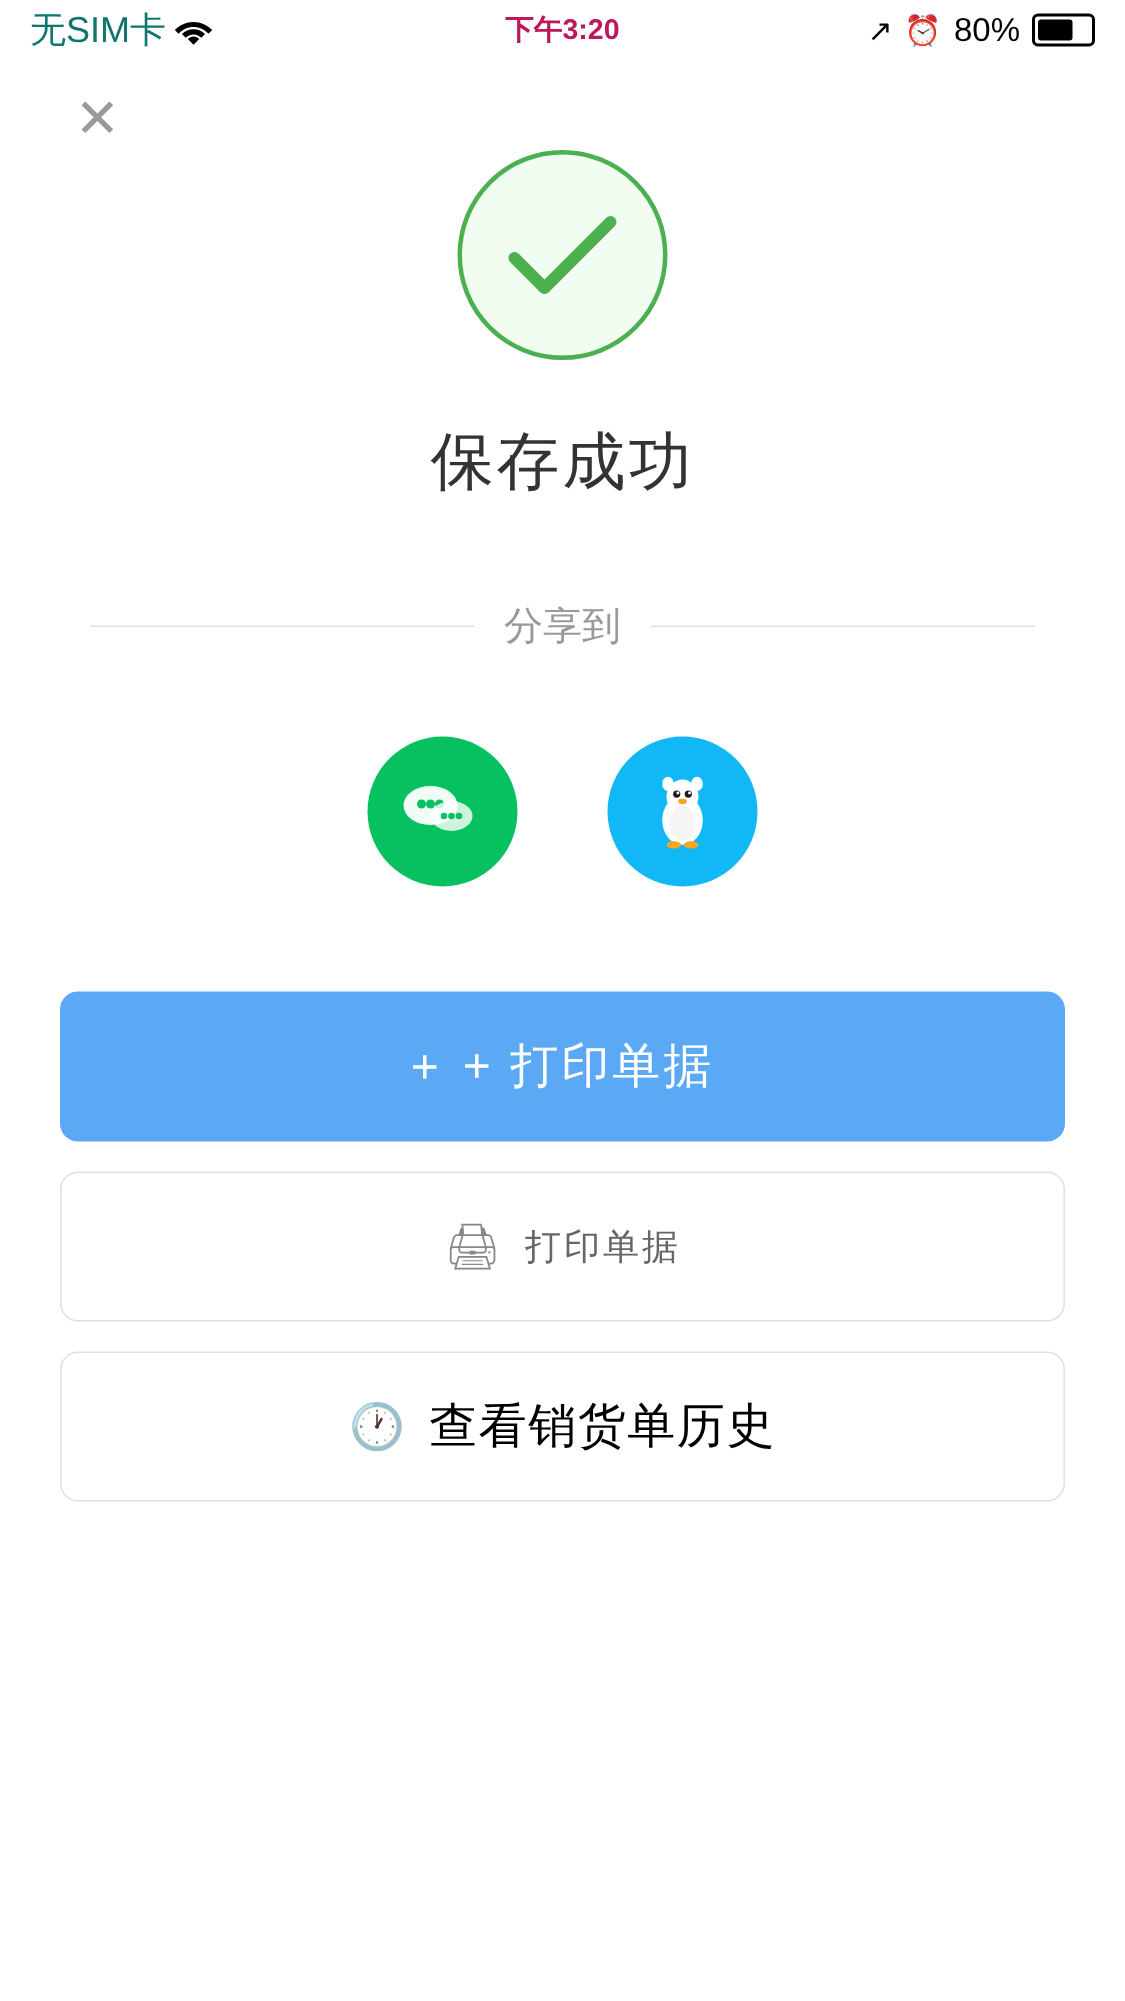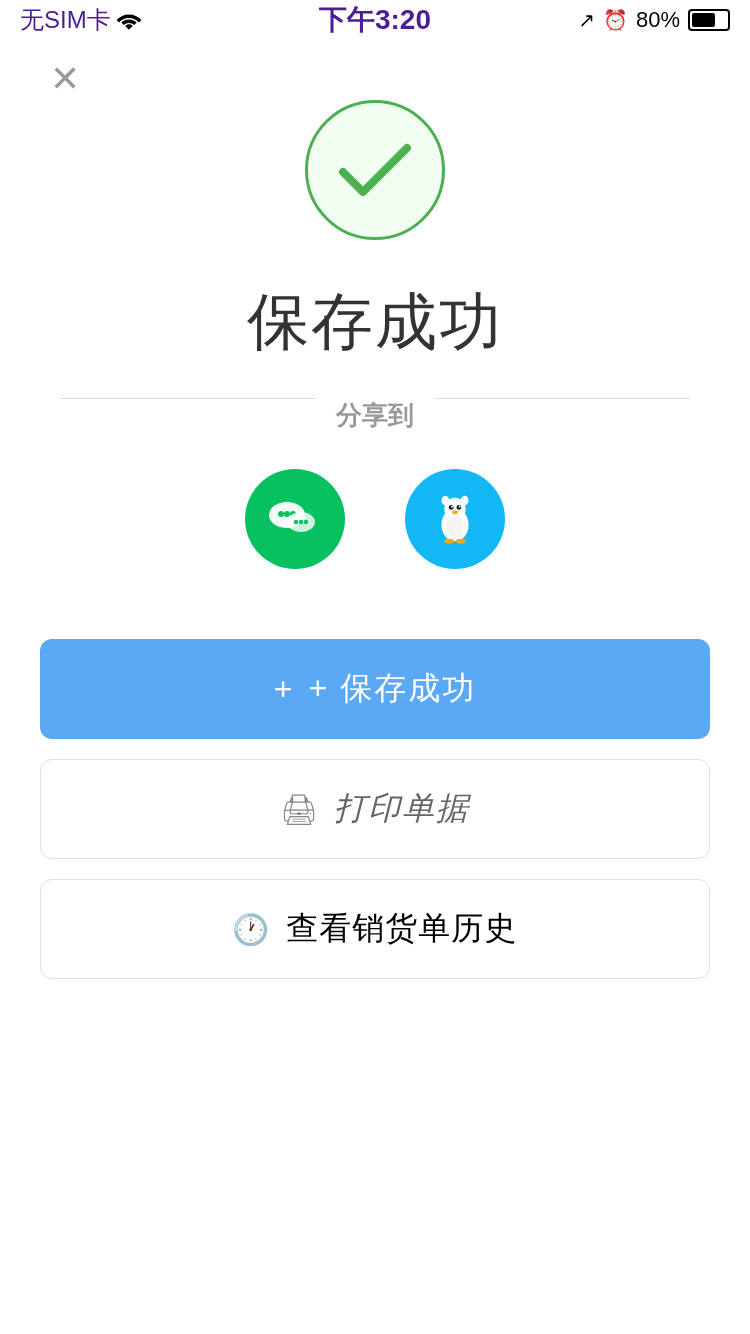--- a/index.html
+++ b/index.html
@@ -21,28 +21,28 @@
       align-items: center;
       justify-content: space-between;
       padding: 0 20px;
       background: #fff;
     }
     .status-left {
       display: flex;
       align-items: center;
       gap: 5px;
       font-size: 24px;
-      color: #4c1d95;
+      color: #0f766e;
       font-weight: 500;
       text-align: center;
     }
     .status-center {
-      font-size: 28px;
+      font-size: 19px;
       font-weight: 600;
-      color: #4c1d95;
+      color: #be185d;
       position: absolute;
       left: 50%;
       transform: translateX(-50%);
     }
     .status-right {
       display: flex;
       align-items: center;
       gap: 8px;
       font-size: 22px;
       color: #000;
@@ -102,34 +102,34 @@
       border: 3px solid #4CAF50;
       background: #f0fdf0;
       display: flex;
       align-items: center;
       justify-content: center;
       margin-bottom: 40px;
     }
 
     
     .success-title {
-      font-size: 62px;
+      font-size: 42px;
       font-weight: 500;
       color: #333;
-      margin-bottom: 34px;
+      margin-bottom: 64px;
       letter-spacing: 2px;
     }
 
     
     .share-divider {
       width: 100%;
       display: flex;
+      align-items: center;
       padding: 0 60px;
-      margin-bottom: 36px;
-      font-weight: bold;
+      margin-bottom: 56px;
     }
     .divider-line {
       flex: 1;
       height: 1px;
       background: #e0e0e0;
     }
     .divider-text {
       font-size: 26px;
       color: #999;
       padding: 0 20px;
@@ -284,26 +284,26 @@
         <ellipse cx="40" cy="11" rx="4" ry="5" fill="white"></ellipse>
       </svg>
     </div>
 
   </div>
 
   <div class="action-buttons">
 
     <button class="action-btn btn-primary">
       <span style="font-size:32px; font-weight:300;">+</span>
-      <span style="font-size:32px; letter-spacing:2px;">+ 保存成功</span>
+      <span style="font-size:32px; letter-spacing:2px;">+ 打印单据</span>
     </button>
 
     <button class="action-btn btn-secondary">
       <span style="font-size:30px; color:#888;">🖨</span>
-      <span style="font-size:32px; color:#666; letter-spacing:2px;font-style:italic;">打印单据</span>
+      <span style="font-size:24px; color:#666; letter-spacing:2px;">打印单据</span>
     </button>
 
     <button class="action-btn btn-secondary">
       <span style="font-size:30px; color:#888;">🕐</span>
       <span style="font-size:32px; color:#000000; letter-spacing:1px;">查看销货单历史</span>
     </button>
 
   </div>
 
 </div>

